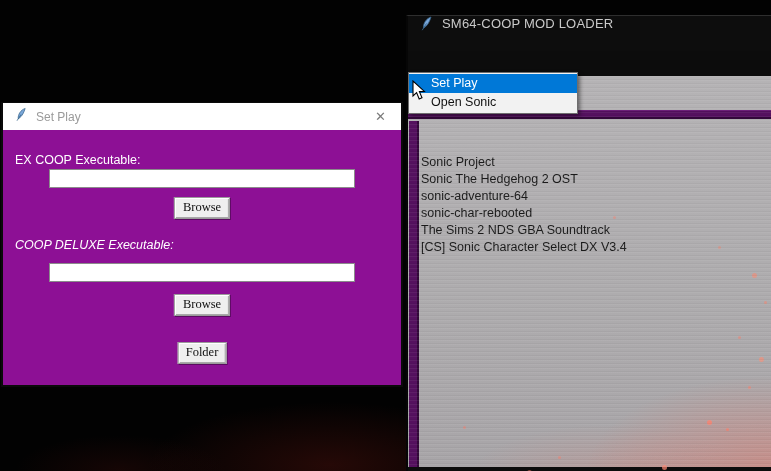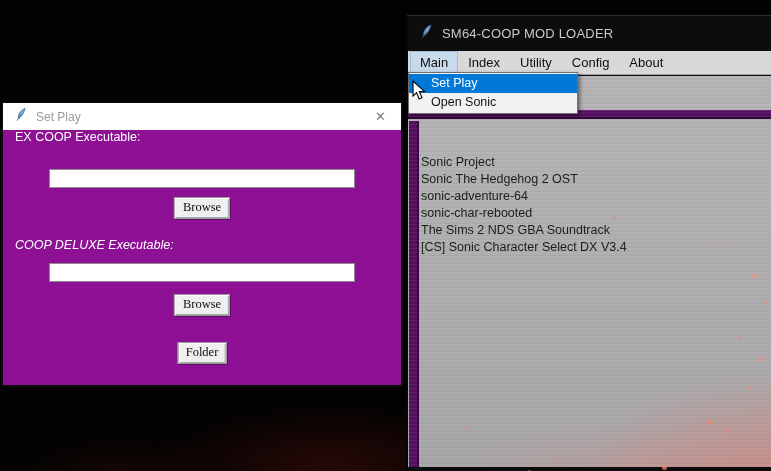--- a/index.html
+++ b/index.html
@@ -23,21 +23,21 @@
   
   .main-window {
     position:absolute; left:406px; top:15px; width:365px; height:456px;
     background:#0c0c0c;
     border-top:1px solid #2e2e2e;
     border-left:2px solid #060606;
   }
   .mw-titlebar {
     position:absolute; left:0; top:0; right:0; height:35px;
     background:#0d0d0d;
-    display:flex; align-items:center;
+    display:flex; 
     padding-left:12px;
   }
   .mw-title {
     color:#c9c9c9; font-size:13px; letter-spacing:.2px; margin-left:9px;
   }
   .mw-menubar {
     position:absolute; left:0; top:35px; right:0; height:24px;
     background:#d8d8d8;
     border-bottom:1px solid #9f9f9f;
     display:flex; align-items:stretch;
@@ -147,21 +147,21 @@
   }
   .dlg-close {
     color:#7a7a7a; font-size:13px; line-height:13px;
     padding:2px 3px; cursor:default;
   }
   .dlg-body { position:absolute; left:0; top:27px; right:0; bottom:0; }
   .dlg-label {
     position:absolute; left:12px;
     color:#ffffff; font-size:12.5px;
   }
-  .dlg-label.l1 { top:0; }
+  .dlg-label.l1 { top:23px; }
   .dlg-label.l2 { top:108px;font-style:italic; }
   .dlg-entry {
     position:absolute; left:46px; width:306px; height:19px;
     background:#ffffff; border:1px solid #8b8b8b;
     font-size:12px; padding:0 3px;
     font-family:"Liberation Sans", sans-serif;
   }
   .dlg-entry.e1 { top:39px; }
   .dlg-entry.e2 { top:133px; }
   .dlg-btn {
@@ -188,27 +188,20 @@
   <div class="mw-titlebar">
     <span class="feather-icon">
       <svg width="13" height="15" viewBox="0 0 13 15">
         <path d="M3.5 12 C3 8, 6 2.5, 11 1 C9.5 5.5, 8 9, 4.5 11.5 Z" fill="#7aa7d9" stroke="#36648b" stroke-width="0.8"></path>
         <path d="M2.2 14.2 L6.5 7.5" stroke="#36648b" stroke-width="0.9" fill="none"></path>
       </svg>
     </span>
     <span class="mw-title">SM64-COOP MOD LOADER</span>
   </div>
 
-  <div class="mw-menubar">
-    <div class="menu-item active">Main</div>
-    <div class="menu-item">Index</div>
-    <div class="menu-item">Utility</div>
-    <div class="menu-item">Config</div>
-    <div class="menu-item">About</div>
-  </div>
 
   <div class="mw-client">
     <div class="band-horizontal"></div>
     <div class="band-vertical"></div>
     <div class="mod-list">
       <div class="mod-row">Sonic Project</div>
       <div class="mod-row">Sonic The Hedgehog 2 OST</div>
       <div class="mod-row">sonic-adventure-64</div>
       <div class="mod-row">sonic-char-rebooted</div>
       <div class="mod-row">The Sims 2 NDS GBA Soundtrack</div>

